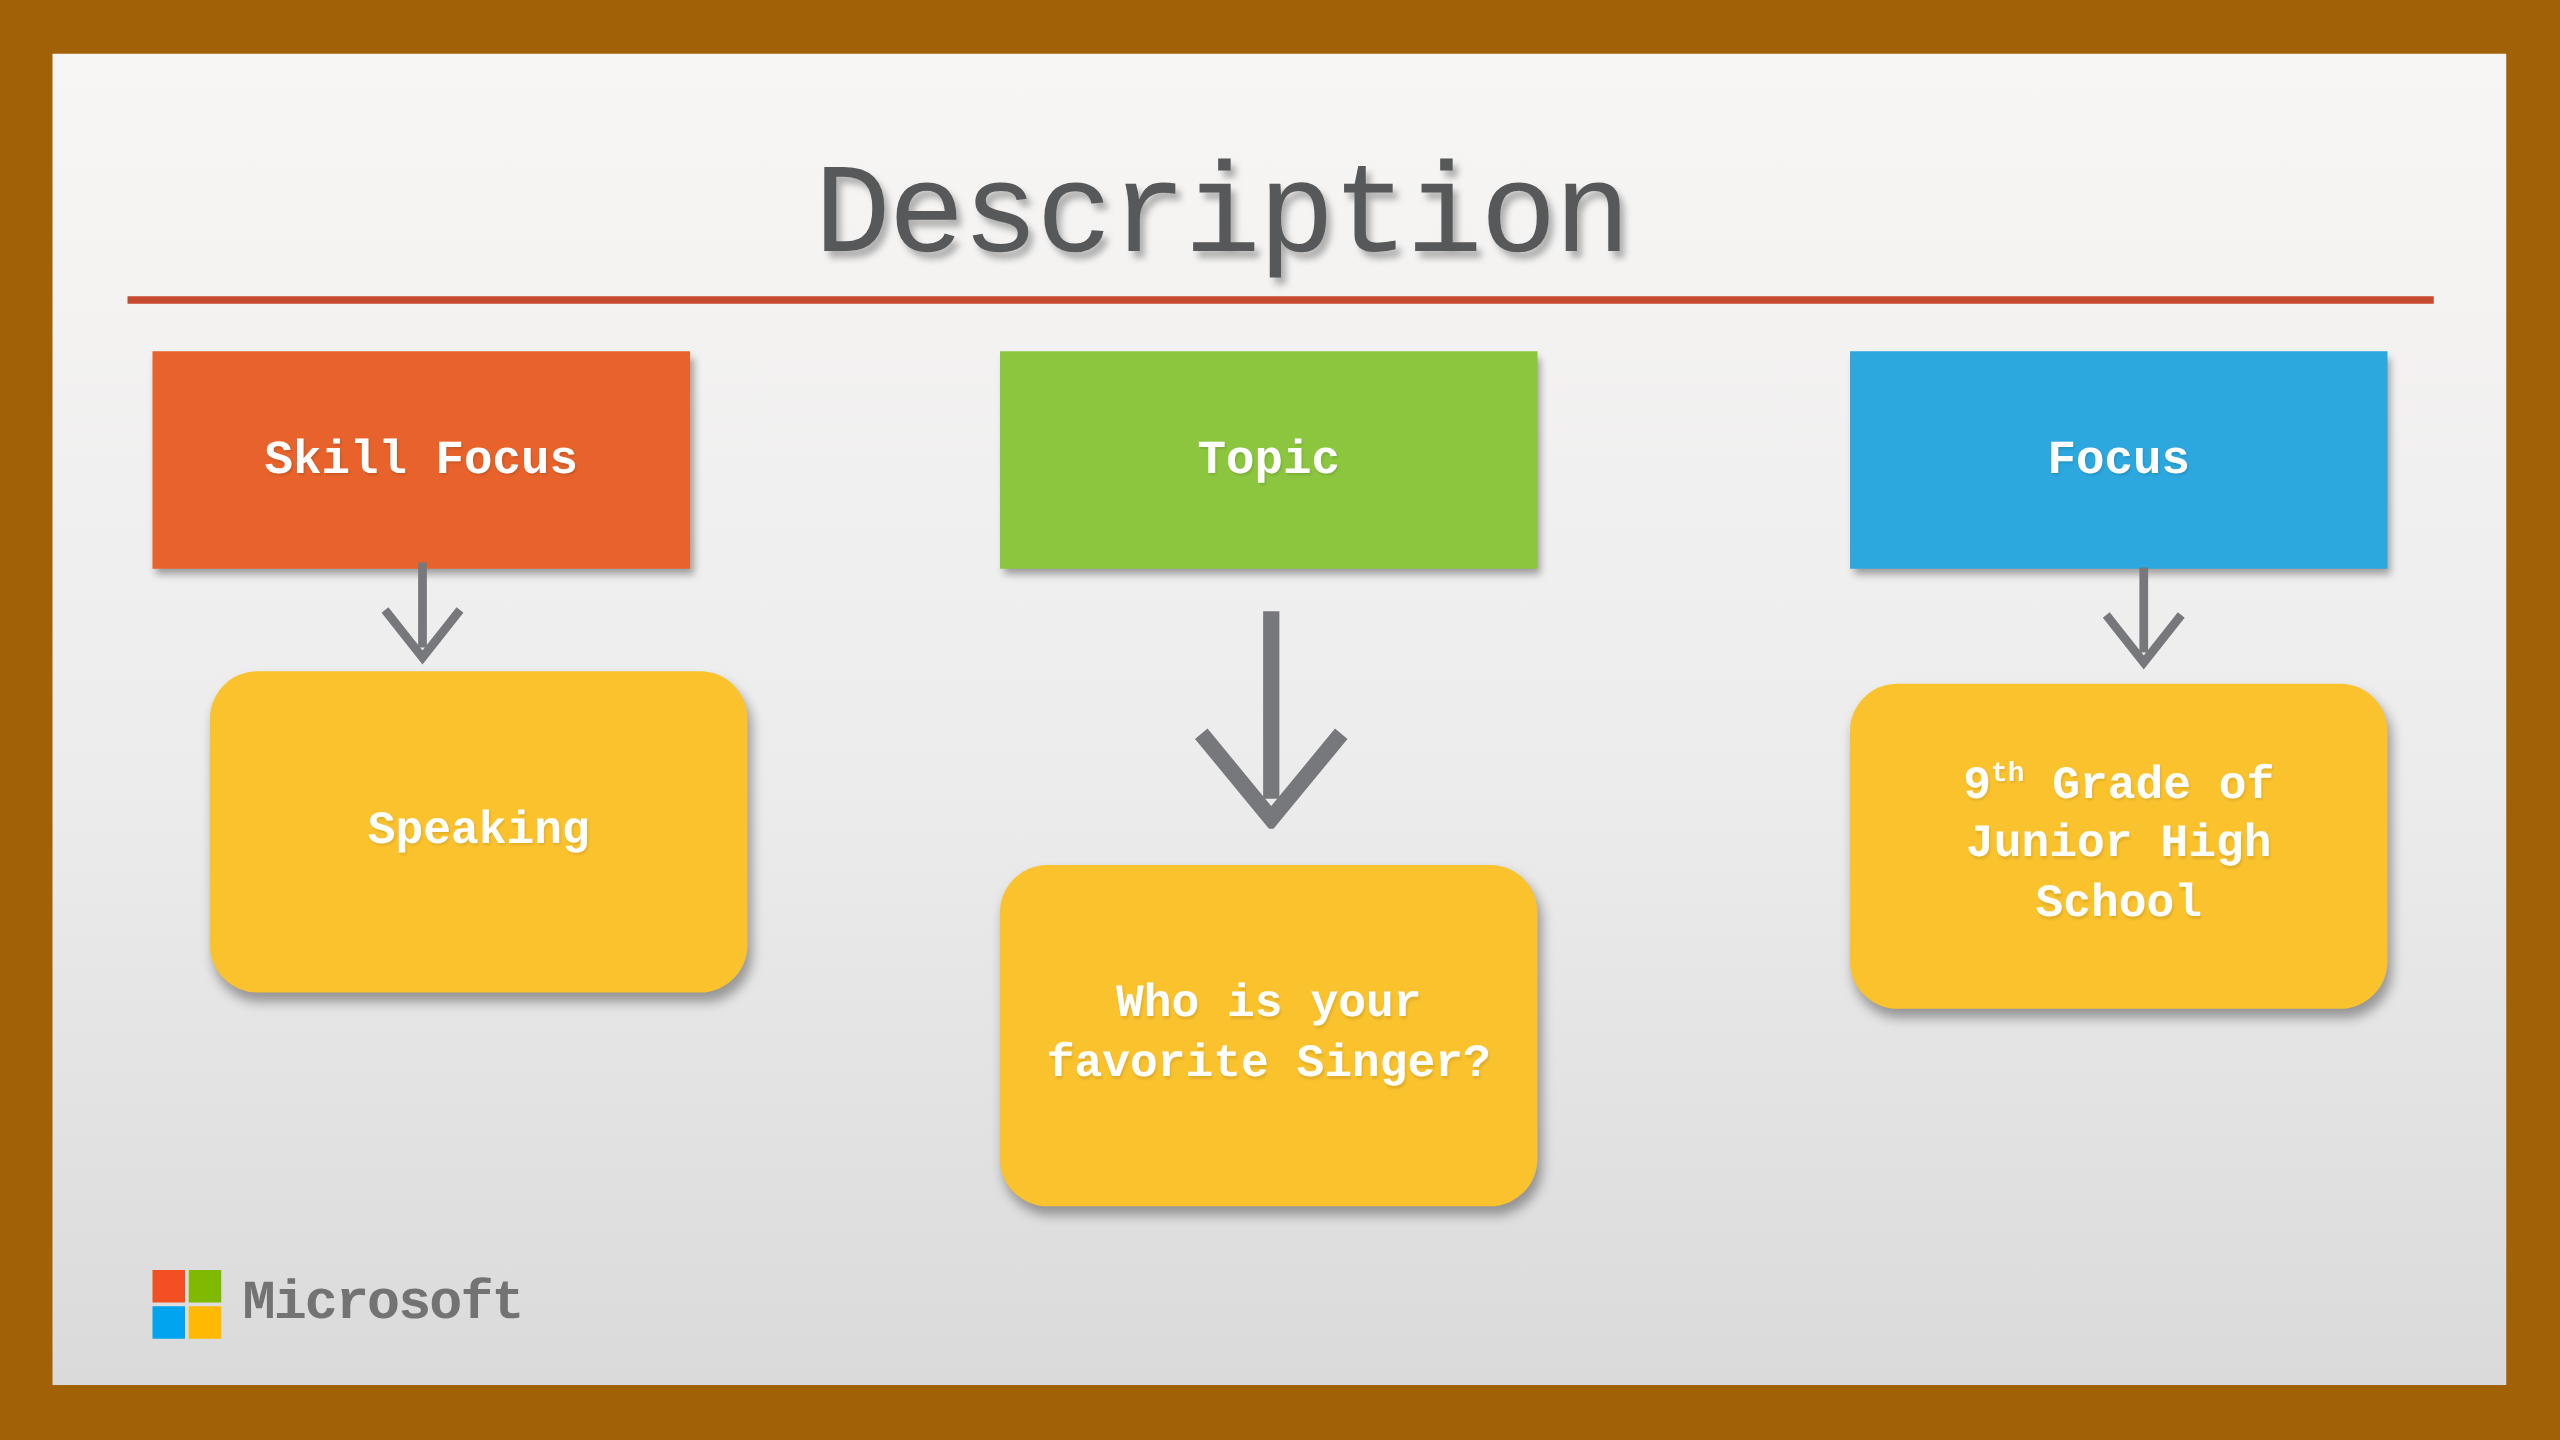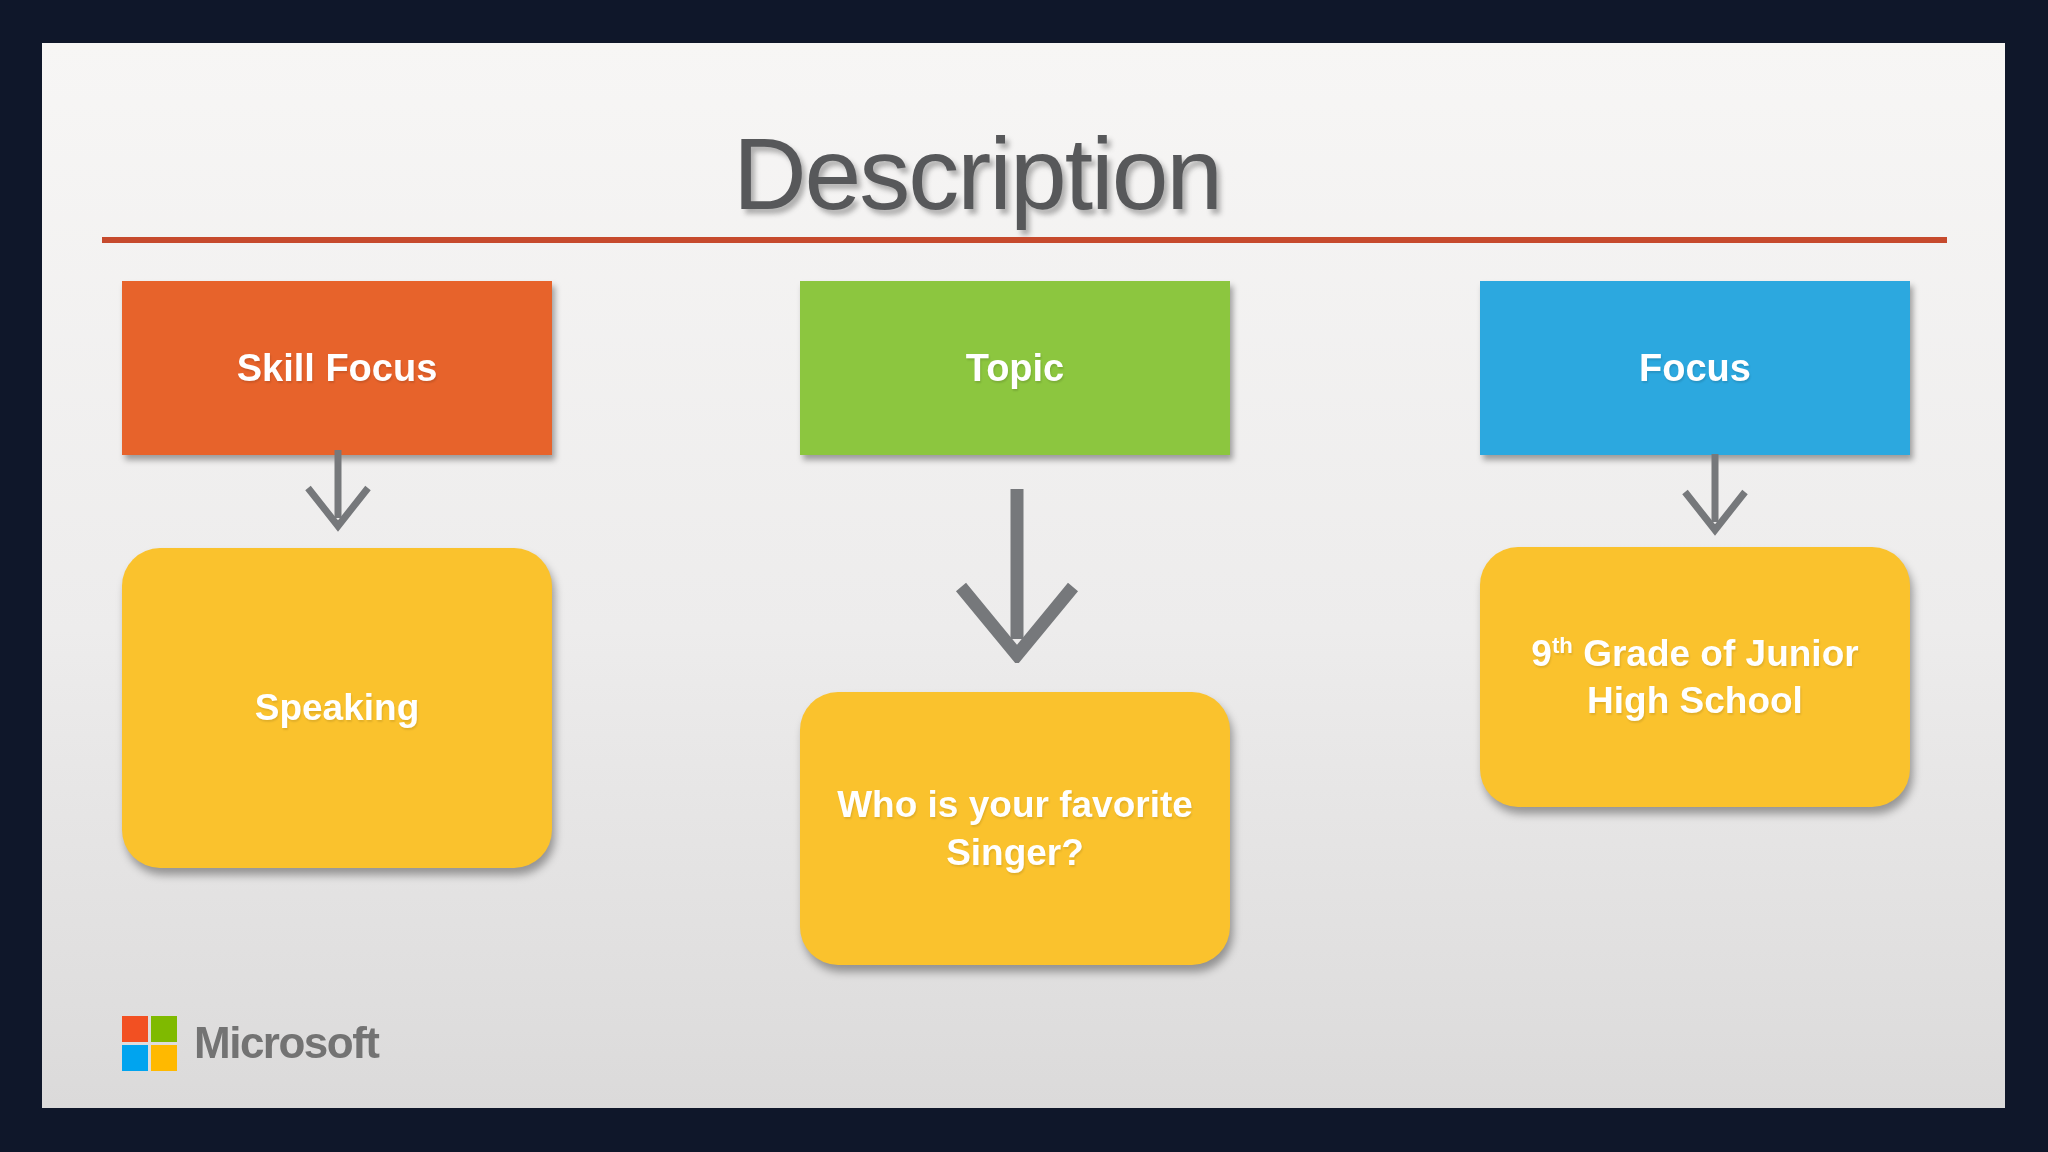--- a/index.html
+++ b/index.html
@@ -1,21 +1,21 @@
 <!DOCTYPE html>
 <html style="--accent-line: #C64A2D; --title-text: #57585A; --header-text: #FFFFFF; --detail-box: #FAC22D; --detail-text: #FFFFFF; --arrow: #76787B; --slide-bg-top: #F7F6F5; --slide-bg-bottom: #DBDADA;"><head>
 <meta charset="utf-8">
 <style>
   html,body{margin:0;padding:0;background:#ffffff;}
   .page{
     position:relative;
     width:2048px;height:1152px;
-    background:#0f172a;
+    background:#a16207;
     overflow:hidden;
-    font-family:Liberation Sans, sans-serif;
+    font-family:Liberation Mono, monospace;
   }
   .slide{
     position:absolute;left:42px;top:43px;width:1963px;height:1065px;
     background:linear-gradient(180deg, var(--slide-bg-top) 0%, #edecec 55%, var(--slide-bg-bottom) 100%);
   }
   .slide-title{
     position:absolute;left:0;top:78px;width:1870px;
     text-align:center;
     font-size:102px;line-height:1.05;font-weight:300;
     letter-spacing:-2px;
@@ -43,21 +43,21 @@
     border-radius:38px;
     background:var(--detail-box);
     display:flex;align-items:center;justify-content:center;
     text-align:center;
     color:var(--detail-text);
     font-size:37px;font-weight:700;line-height:1.28;
     padding:0 20px;box-sizing:border-box;
     box-shadow:3px 7px 9px rgba(0,0,0,0.35);
     text-shadow:1px 2px 2px rgba(0,0,0,0.10);
   }
-  .col-1 .detail-box{top:505px;height:320px;}
+  .col-1 .detail-box{top:494px;height:257px;margin-left:46px;}
   .col-2 .detail-box{top:649px;height:273px;align-items:center;}
   .col-3 .detail-box{top:504px;height:260px;}
   .arrow{position:absolute;color:var(--arrow);}
   .col-1 .arrow{left:183px;top:405px;}
   .col-2 .arrow{left:154px;top:444px;}
   .col-3 .arrow{left:202px;top:409px;}
   sup.ordinal{font-size:60%;vertical-align:super;line-height:0;}
   .ms-logo{
     position:absolute;left:80px;top:970px;height:60px;
     display:flex;align-items:center;

